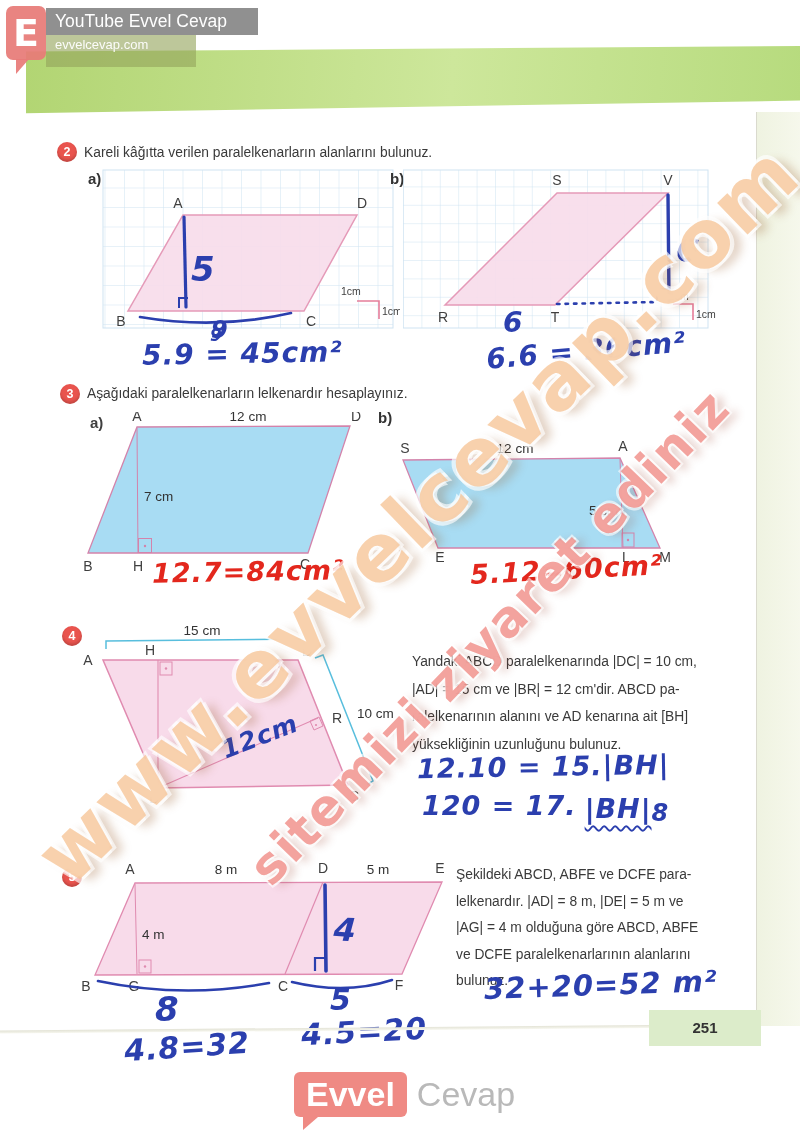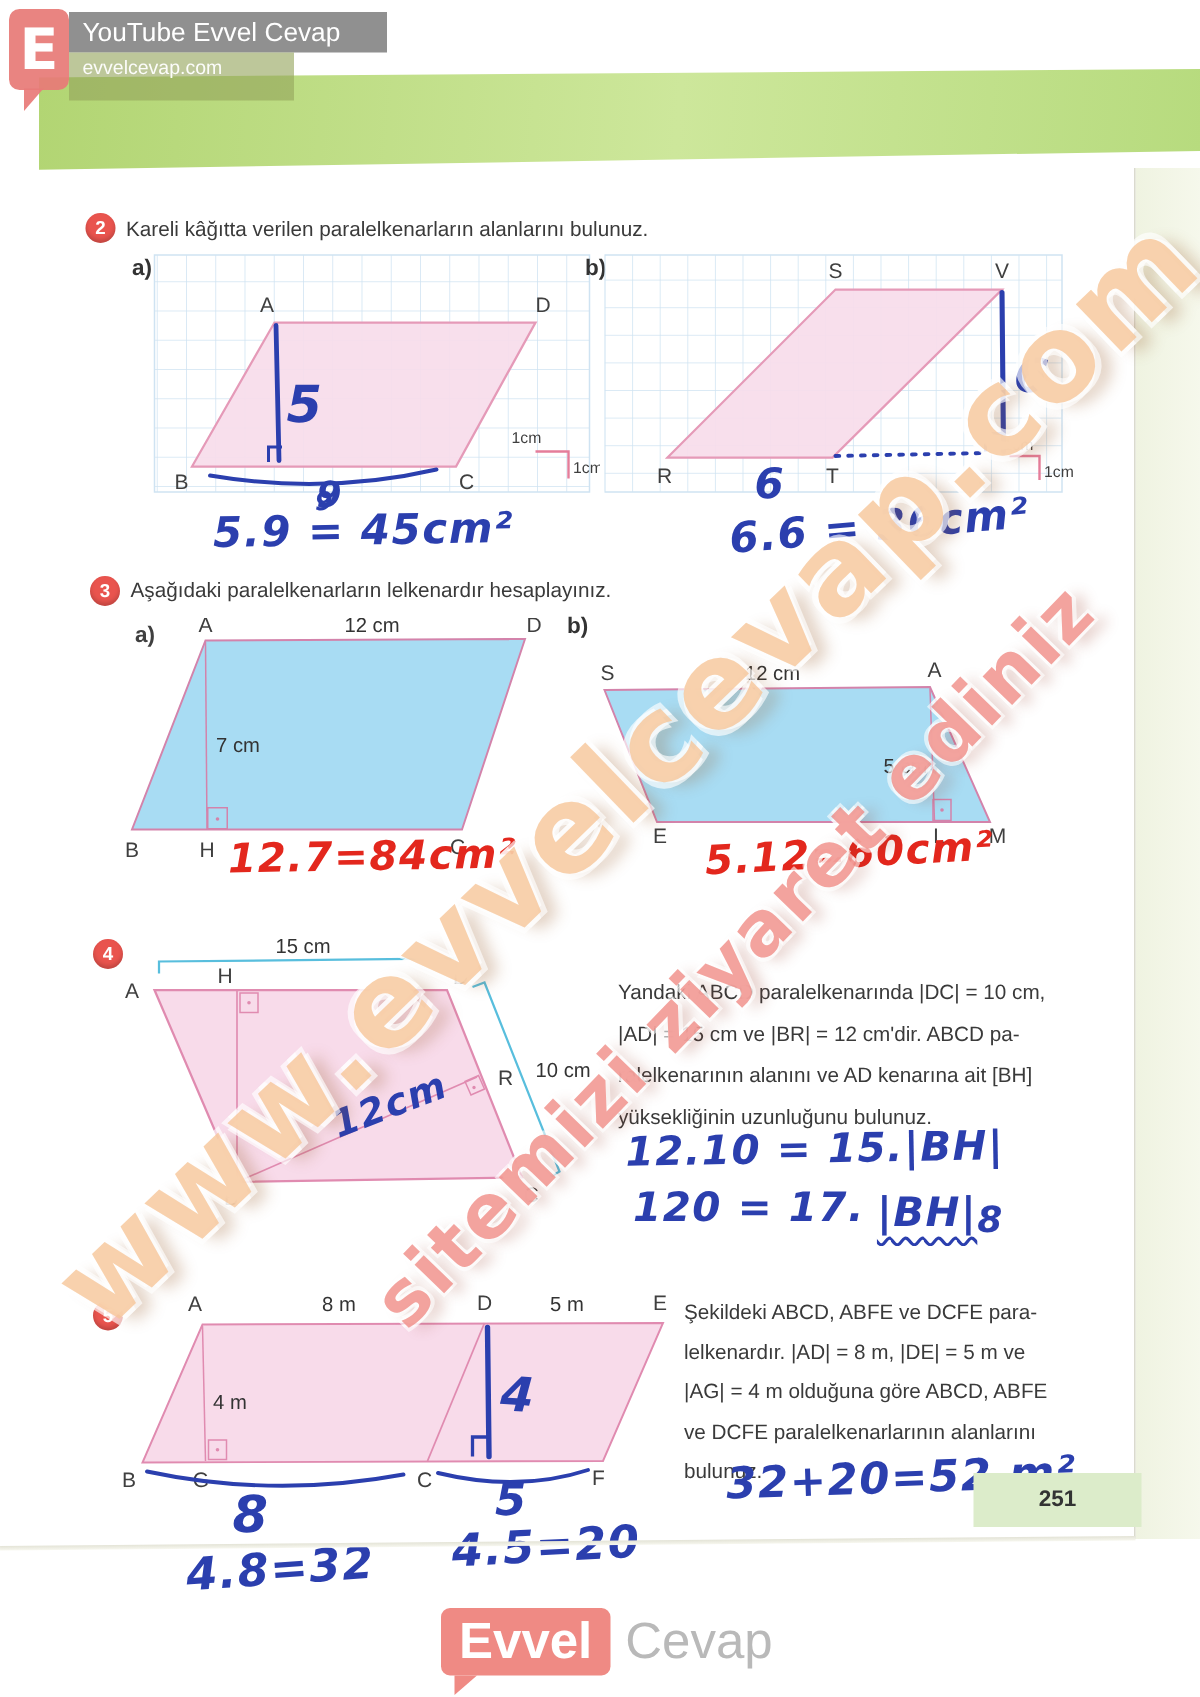--- a/index.html
+++ b/index.html
@@ -31,21 +31,21 @@
   .logo-e{left:6px;top:6px;width:40px;height:54px;background:#e87b78;border-radius:7px;
         color:#fff;font-size:38px;font-weight:bold;display:flex;align-items:center;
         justify-content:center;z-index:6;opacity:.93;font-family:"DejaVu Sans",sans-serif;}
   .e-tail{left:16px;top:59px;width:0;height:0;border-top:15px solid #e87b78;
         border-right:13px solid transparent;z-index:6;opacity:.93;}
   .edge-strip{left:756px;top:112px;width:44px;height:914px;z-index:1;
         background:linear-gradient(90deg,#eff3e1,#f6f8ec);border-left:1px solid #dadace;}
   .bottom-line{left:0;top:1024px;width:757px;height:3px;z-index:3;
         background:linear-gradient(180deg,#e3e3d6,#f7f7ef);
         transform:rotate(-0.5deg);transform-origin:100% 0;}
-  .pagenum{left:649px;top:982px;width:112px;height:36px;background:#dcecca;z-index:4;
+  .pagenum{left:649px;top:1010px;width:112px;height:36px;background:#dcecca;z-index:4;
         font-size:15px;font-weight:bold;color:#333;text-align:center;line-height:36px;}
   .footer{left:294px;top:1072px;display:flex;align-items:center;z-index:4;}
   .brandbox{position:relative;background:#ef8a84;border-radius:6px;padding:3px 12px;
         color:#fff;font-size:34px;font-weight:bold;}
   .brand-tail{position:absolute;left:9px;top:100%;width:0;height:0;
         border-top:13px solid #ef8a84;border-right:15px solid transparent;}
   .brandgray{color:#b9b9b9;font-size:34px;font-weight:normal;margin-left:10px;}
   .wm{position:absolute;z-index:30;pointer-events:none;white-space:nowrap;
         font-family:"DejaVu Sans",sans-serif;font-weight:bold;transform-origin:0 0;}
   .wm1{left:18px;top:836px;transform:rotate(-44deg);font-size:80px;letter-spacing:3px;

